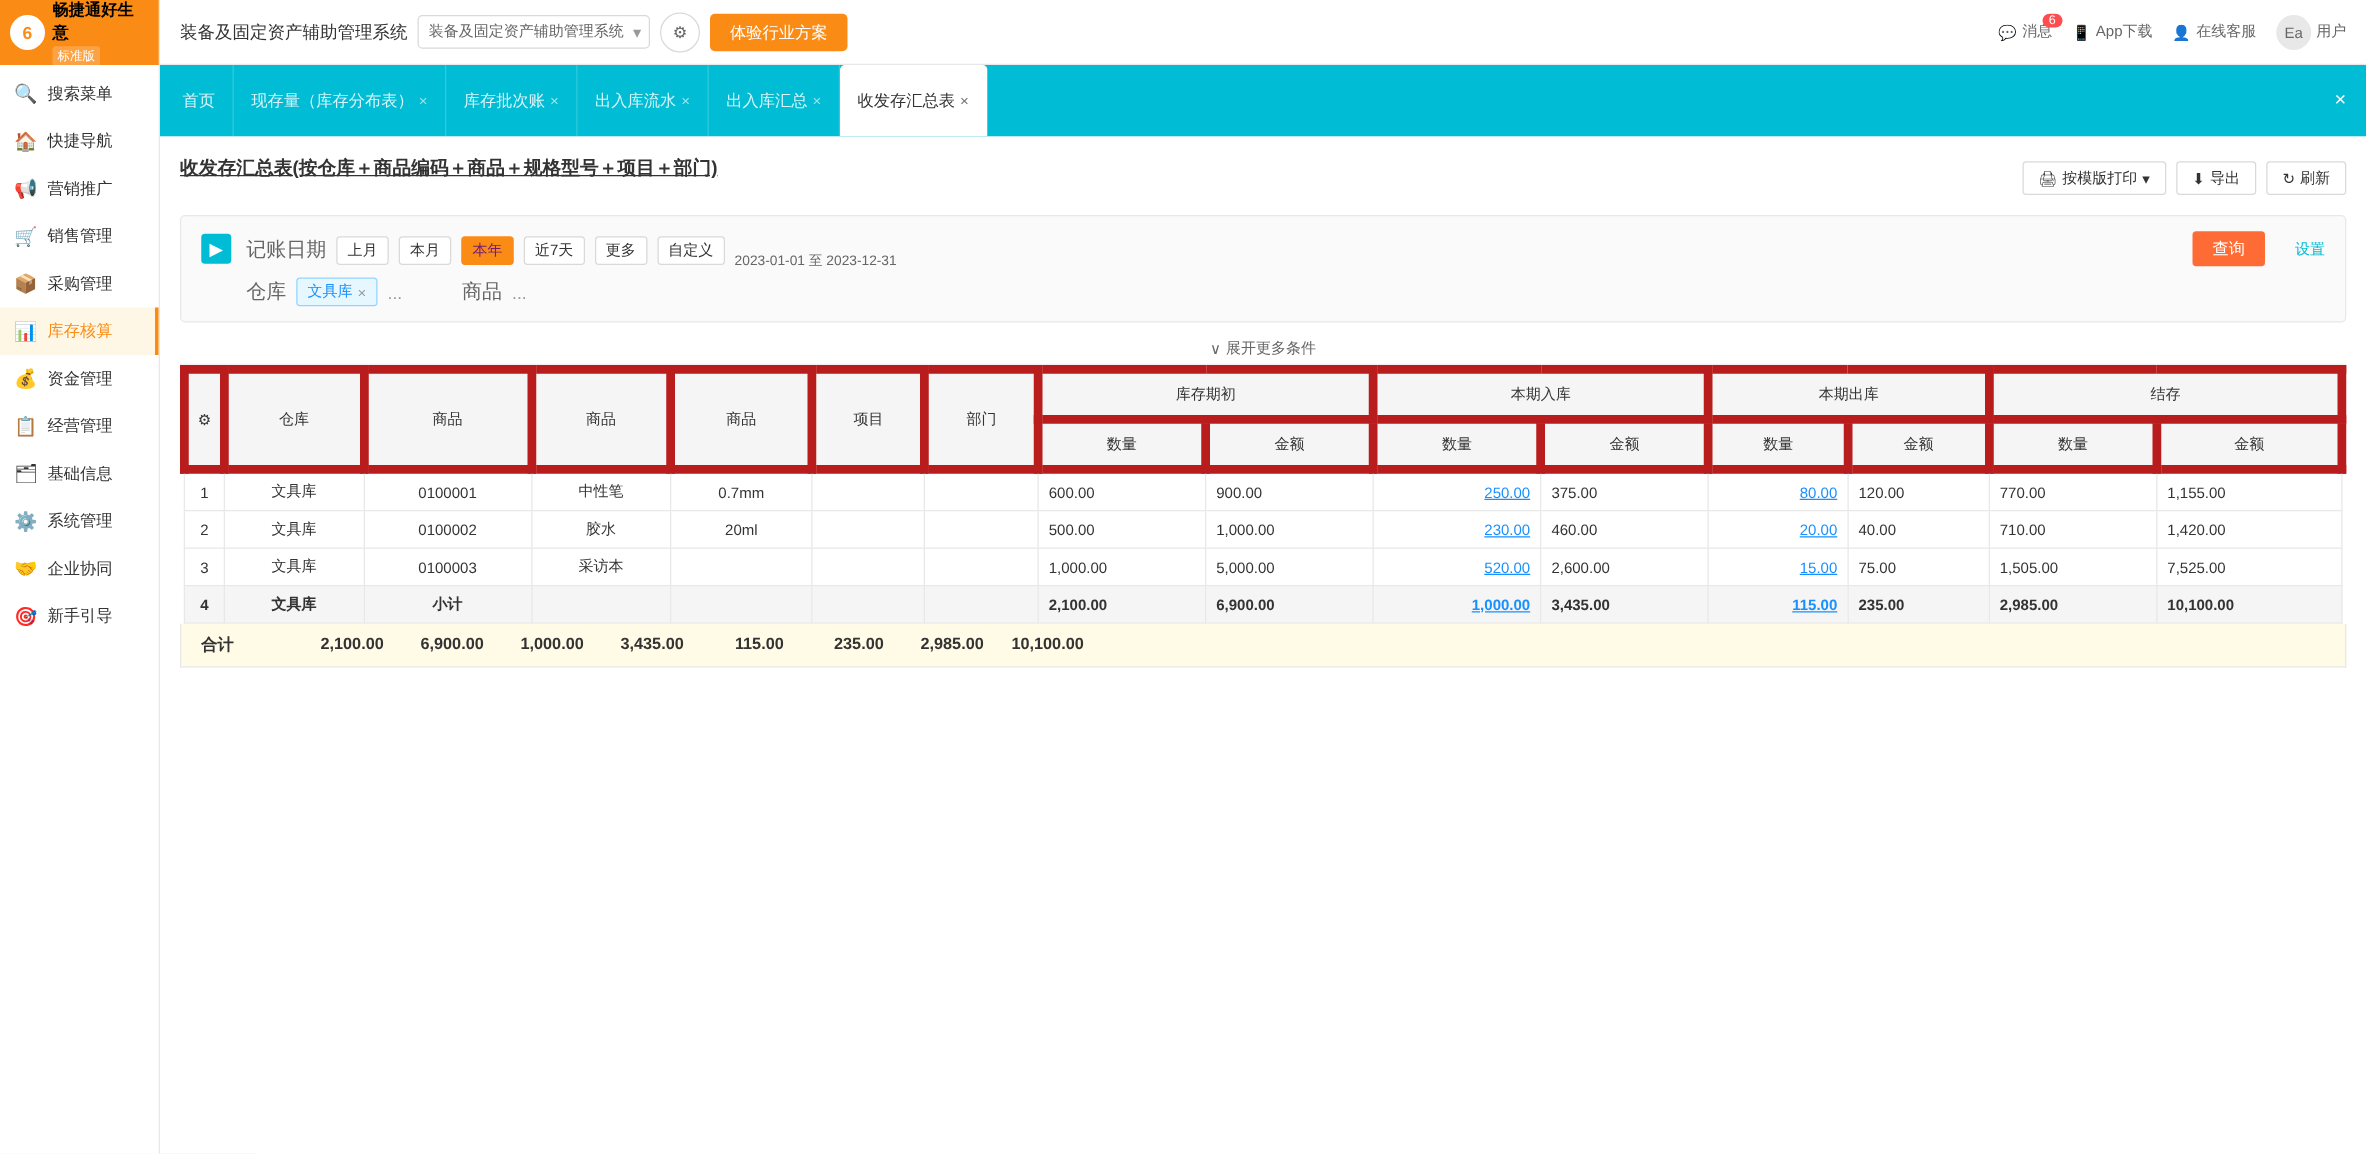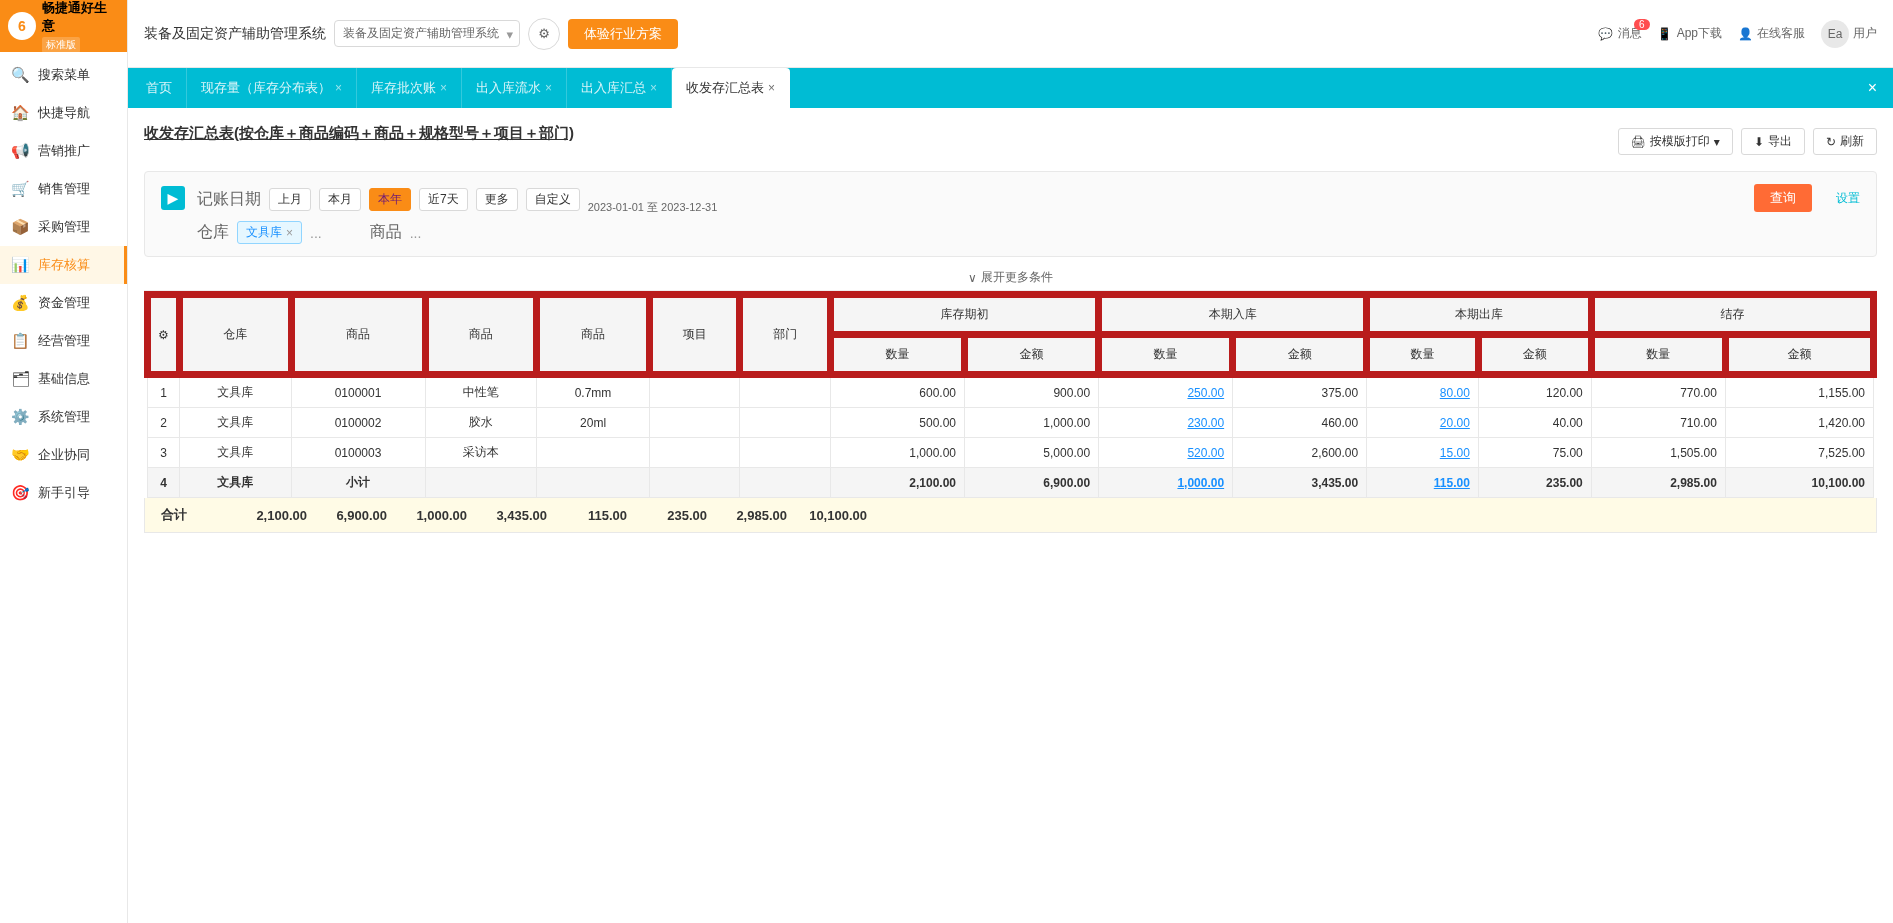--- a/index.html
+++ b/index.html
@@ -11,32 +11,32 @@
     .sidebar-logo-icon { width: 28px; height: 28px; background: #fff; border-radius: 50%; display: flex; align-items: center; justify-content: center; color: #fa8c16; font-weight: bold; font-size: 14px; flex-shrink: 0; }
     .sidebar-nav { flex: 1; padding: 4px 0; overflow-y: auto; }
     .sidebar-item { display: flex; align-items: center; gap: 8px; padding: 10px 12px; cursor: pointer; color: #333; font-size: 13px; }
     .sidebar-item.active { background: #fff7e6; color: #fa8c16; border-right: 3px solid #fa8c16; }
     .sidebar-item-icon { width: 18px; height: 18px; display: flex; align-items: center; justify-content: center; font-size: 15px; flex-shrink: 0; }
 
     
     .main { flex: 1; display: flex; flex-direction: column; overflow: hidden; }
 
     
-    .top-header { height: 68px; background: #fff; border-bottom: 1px solid #e8e8e8; display: flex; align-items: center; justify-content: space-between; padding: 0 16px; flex-shrink: 0; }
+    .top-header { height: 52px; background: #fff; border-bottom: 1px solid #e8e8e8; display: flex; align-items: center; justify-content: space-between; padding: 0 16px; flex-shrink: 0; }
     .top-header-left { display: flex; align-items: center; gap: 8px; }
     .settings-btn { width: 32px; height: 32px; border-radius: 50%; border: 1px solid #d9d9d9; display: flex; align-items: center; justify-content: center; cursor: pointer; color: #666; }
     .trial-btn { background: #fa8c16; color: #fff; border: none; padding: 6px 16px; border-radius: 4px; font-size: 13px; cursor: pointer; }
     .top-header-right { display: flex; align-items: center; gap: 16px; }
     .header-action { display: flex; align-items: center; gap: 4px; color: #666; cursor: pointer; font-size: 12px; position: relative; }
     .badge { background: #ff4d4f; color: #fff; font-size: 10px; border-radius: 8px; padding: 0 4px; min-width: 16px; text-align: center; position: absolute; top: -6px; right: -8px; }
     .user-avatar { width: 28px; height: 28px; border-radius: 50%; background: #e8e8e8; display: flex; align-items: center; justify-content: center; font-size: 12px; color: #666; }
 
     
     .tab-bar { display: flex; align-items: center; background: #00bcd4; flex-shrink: 0; padding: 0 4px; position: relative; }
-    .tab-item { display: flex; align-items: center; gap: 4px; padding: 0 14px; height: 40px; color: rgba(255,255,255,0.85); cursor: pointer; font-size: 13px; border-right: 1px solid rgba(255,255,255,0.2); }
+    .tab-item { display: flex; align-items: center; gap: 4px; padding: 0 14px; height: 57px; color: rgba(255,255,255,0.85); cursor: pointer; font-size: 13px; border-right: 1px solid rgba(255,255,255,0.2); }
     .tab-item.active { background: #fff; color: #333; border-radius: 4px 4px 0 0; }
     .tab-close { font-size: 12px; opacity: 0.7; }
     .tab-bar-close { margin-left: auto; color: #fff; padding: 0 12px; cursor: pointer; font-size: 16px; }
 
     
     .content { flex: 1; overflow-y: auto; background: #f0f2f5; padding: 0; }
     .page-container { background: #fff; margin: 0; padding: 16px; min-height: 100%; }
 
     
     .page-title { font-size: 15px; font-weight: bold; color: #333; margin-bottom: 16px; text-decoration: underline; }
@@ -59,26 +59,26 @@
 
     
     .expand-row { text-align: center; padding: 4px; border-bottom: 1px solid #f0f0f0; }
     .expand-btn { color: #666; font-size: 12px; cursor: pointer; display: inline-flex; align-items: center; gap: 4px; }
     .toolbar-btn { display: flex; align-items: center; gap: 4px; padding: 4px 12px; border: 1px solid #d9d9d9; border-radius: 3px; background: #fff; cursor: pointer; font-size: 12px; color: #333; }
 
     
     .data-table { width: 100%; border-collapse: collapse; font-size: 12px; }
     .data-table th { background: #f5f5f5; border: 7px solid #b91c1c; padding: 8px 6px; text-align: center; color: #333; font-weight: normal; white-space: nowrap; }
     .data-table td { border: 1px solid #e8e8e8; padding: 6px 8px; text-align: center; color: #333; }
-    .data-table .number-cell { text-align: right; }
+    .data-table .number-cell { text-align: left; }
     .data-table .link-cell { text-align: right; color: #1890ff; text-decoration: underline; cursor: pointer; }
     .subtotal-row td { font-weight: bold; background: #f5f5f5; }
 
     
-    .table-footer { background: #fffbe6; border: 1px solid #e8e8e8; border-top: none; padding: 8px 16px; display: flex; align-items: center; }
+    .table-footer { background: #fffbe6; border: 1px solid #e8e8e8; border-top: none; padding: 8px 16px; display: flex; align-items: flex-start; }
     .footer-label { color: #333; font-weight: bold; margin-right: 40px; }
     .footer-values { display: flex; gap: 0; flex: 1; }
     .footer-val { text-align: right; color: #333; font-weight: bold; }
 
     .col-settings { width: 32px; }
   </style>
 </head>
 <body>
 
 <div class="sidebar">

